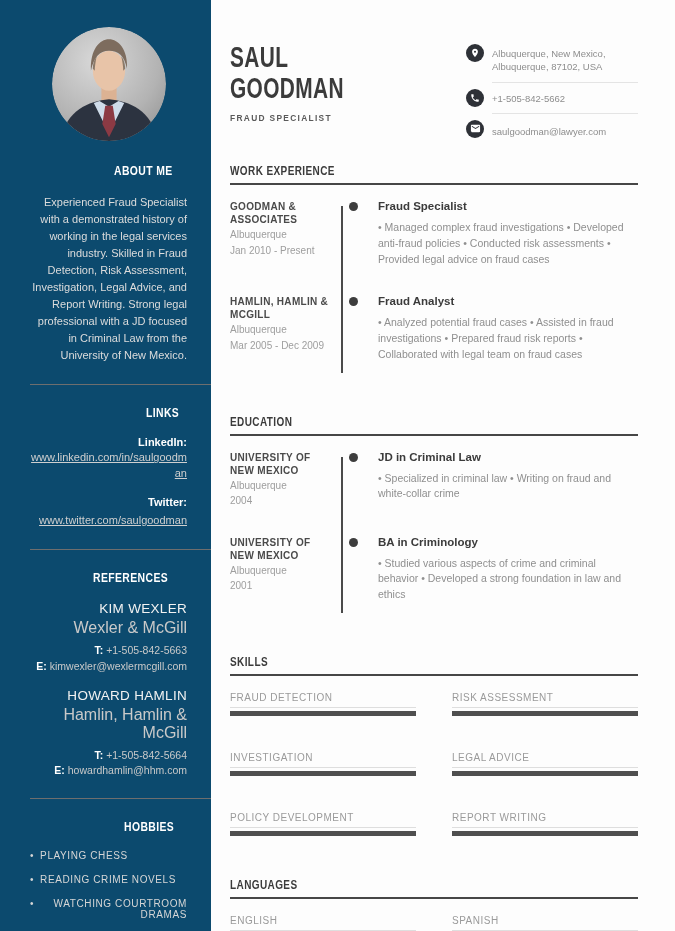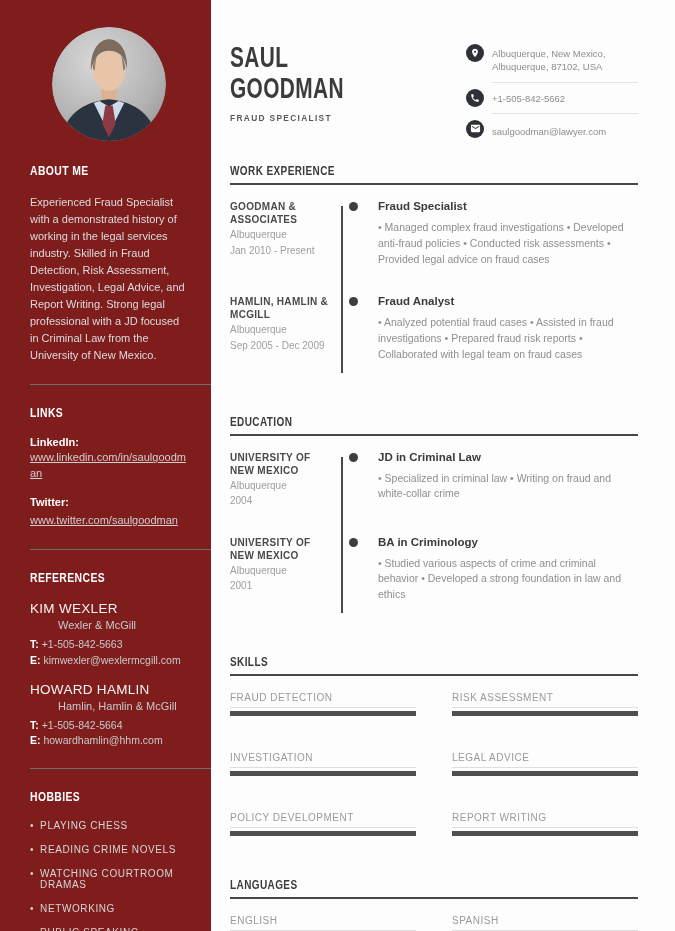--- a/index.html
+++ b/index.html
@@ -5,40 +5,40 @@
   * { margin:0; padding:0; box-sizing:border-box; }
   html,body { background:#888; }
   body { font-family:"Liberation Sans", sans-serif; }
   .page {
     position:relative; width:675px; height:931px; margin:0 auto;
     background:#fdfdfd; display:flex; overflow:hidden;
   }
   
   .sidebar {
     width:211px; min-width:211px; height:100%;
-    background:#7f1d1d; color:#d6d6d6; padding:27px 24px 20px 30px;
+    background:#0c4a6e; color:#d6d6d6; padding:27px 24px 20px 30px;text-align:right;
   }
   .photo-wrap { width:114px; height:114px; margin:0 auto 22px auto; }
   .photo-wrap svg { display:block; border-radius:50%; }
   .side-heading {
     color:#ffffff; font-size:13px; font-weight:bold; letter-spacing:.5px;
     margin-bottom:16px; white-space:nowrap;
   }
   .cond { display:inline-block; transform:scaleX(.8); transform-origin:0 50%; }
   .cond-mid { display:inline-block; transform:scaleX(.88); transform-origin:0 50%; }
   .about-text { font-size:11px; line-height:1.55; color:#dcdcdc; }
   .side-divider { border:none; border-top:1px solid #6e6e6e; margin:20px -24px 20px 0; }
   .link-block { margin-bottom:14px; }
   .link-label { font-size:11px; font-weight:bold; color:#ffffff; margin-bottom:2px; }
   .link-url {
     font-size:11px; color:#cfcfcf; text-decoration:underline;
     word-break:break-all; line-height:1.45; display:inline-block; cursor:pointer;
   }
   .ref-name { font-size:13.5px; color:#f2f2f2; font-weight:normal; letter-spacing:.3px; margin-bottom:3px; }
-  .ref-company { font-size:11px; color:#c9c9c9; margin-bottom:6px;margin-left:28px; }
+  .ref-company { font-size:16px; color:#c9c9c9; margin-bottom:6px;margin-left:28px; }
   .ref-line { font-size:10.5px; color:#c9c9c9; line-height:1.45; }
   .ref-line b { color:#ffffff; }
   .ref-item { margin-bottom:14px; }
   .hobby-item { font-size:10px; letter-spacing:.6px; color:#d6d6d6; margin-bottom:13px; display:flex; }
   .hobby-item .bullet { margin-right:6px; }
   
   .main { flex:1; padding:40px 37px 0 19px; }
   .header-row { display:flex; margin-bottom:14px; }
   .name-block { flex:1; padding-top:2px; }
   .name-line {
@@ -235,21 +235,21 @@
           <div>
             <div class="entry-role">Fraud Specialist</div>
             <div class="entry-desc">• Managed complex fraud investigations • Developed anti-fraud policies • Conducted risk assessments • Provided legal advice on fraud cases</div>
           </div>
         </div>
 
         <div class="entry">
           <div>
             <div class="entry-org">HAMLIN, HAMLIN &amp; MCGILL</div>
             <div class="entry-muted">Albuquerque</div>
-            <div class="entry-muted">Sep 2005 - Dec 2009</div>
+            <div class="entry-muted">Mar 2005 - Dec 2009</div>
           </div>
           <div class="tl-dot-col">
               <div class="tl-dot"></div>
             </div>
           <div>
             <div class="entry-role">Fraud Analyst</div>
             <div class="entry-desc">• Analyzed potential fraud cases • Assisted in fraud investigations • Prepared fraud risk reports • Collaborated with legal team on fraud cases</div>
           </div>
         </div>
       </div>

